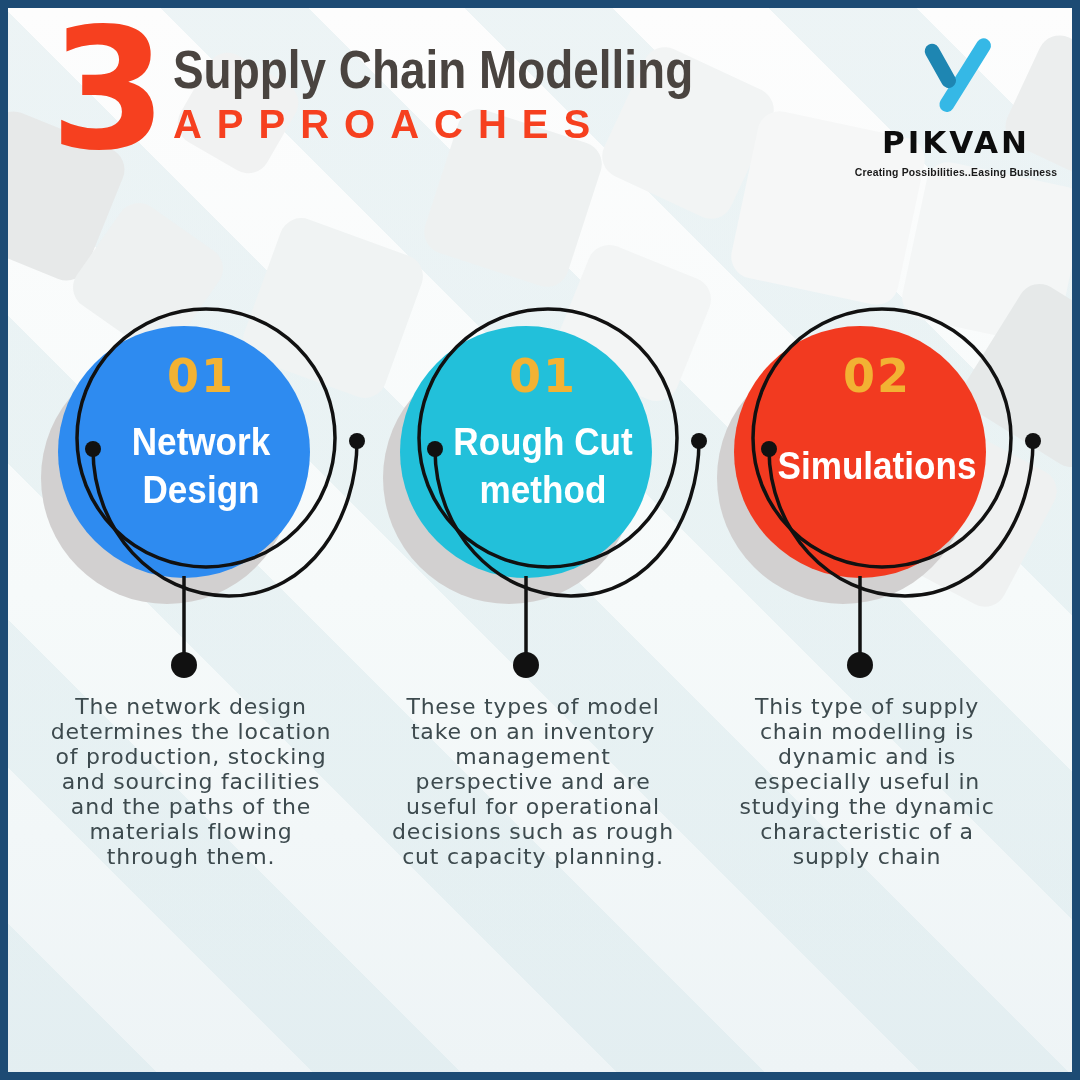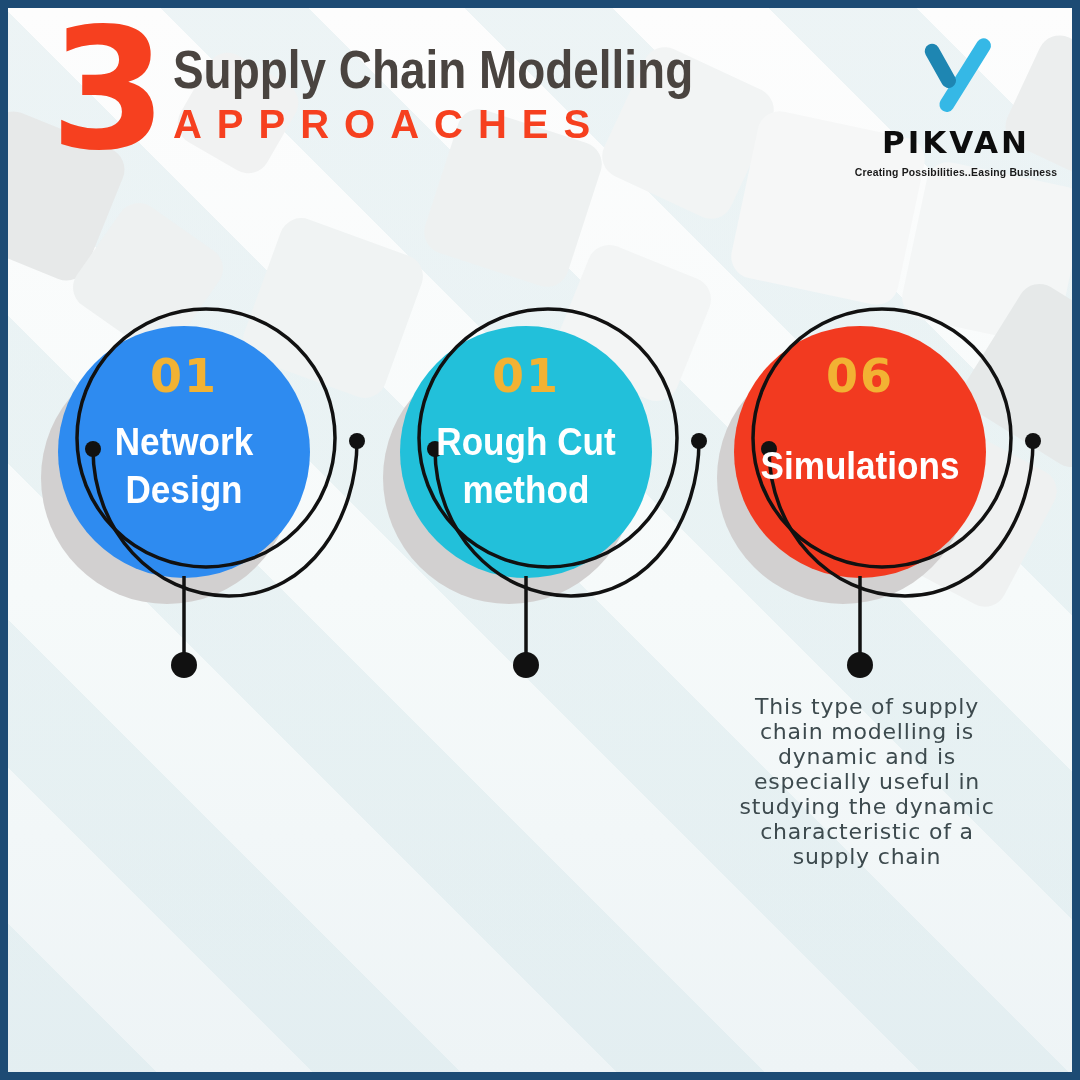--- a/index.html
+++ b/index.html
@@ -45,21 +45,21 @@
   }
   .logo-tagline{
     font-size:10.4px;font-weight:700;color:#1a1a1a;letter-spacing:0.2px;
     margin-top:7px;white-space:nowrap;
   }
   
   .items{position:absolute;left:0;top:290px;width:1080px;height:700px;z-index:2;}
   .item{position:absolute;top:0;width:340px;}
   .item svg{overflow:visible;display:block;}
   .main-circle{fill:var(--circle);}
-  .circle-text{position:absolute;left:0;top:0;width:326px;height:280px;pointer-events:none;}
+  .circle-text{position:absolute;left:17px;top:0;width:326px;height:280px;pointer-events:none;}
   .num{
     position:absolute;top:55px;left:0;width:326px;text-align:center;
     font-size:46px;line-height:1;font-weight:800;color:#f2b233;
     font-family:"DejaVu Sans", sans-serif;letter-spacing:2px;
   }
   .label{
     position:absolute;top:104px;left:0;width:326px;height:128px;
     display:flex;align-items:center;justify-content:center;
     font-size:39px;line-height:48px;font-weight:700;color:#ffffff;
     text-align:center;white-space:pre-line;
@@ -125,53 +125,67 @@
         <circle cx="72" cy="151" r="8" fill="#111"></circle>
         <circle cx="336" cy="143" r="8" fill="#111"></circle>
         <line x1="163" y1="278" x2="163" y2="367" stroke="#111" stroke-width="3.5"></line>
         <circle cx="163" cy="367" r="13" fill="#111"></circle>
       </svg>
       <div class="circle-text">
         <div class="num">01</div>
         <div class="label">Network
 Design</div>
       </div>
+      <div class="desc">The network design
+determines the location
+of production, stocking
+and sourcing facilities
+and the paths of the
+materials flowing
+through them.</div>
     </div>
 
     <div class="item item-1" style="--circle: #22C0DA;">
       <svg width="340" height="400" viewBox="0 0 340 400">
         <circle cx="146" cy="180" r="126" fill="#d2d0d0"></circle>
         <circle class="main-circle" cx="163" cy="154" r="126"></circle>
         <circle cx="185" cy="140" r="129" fill="none" stroke="#111" stroke-width="3.5"></circle>
         <path d="M 72 151 C 72 232, 132 298, 208 298 C 290 298, 336 218, 336 143" fill="none" stroke="#111" stroke-width="3.5"></path>
         <circle cx="72" cy="151" r="8" fill="#111"></circle>
         <circle cx="336" cy="143" r="8" fill="#111"></circle>
         <line x1="163" y1="278" x2="163" y2="367" stroke="#111" stroke-width="3.5"></line>
         <circle cx="163" cy="367" r="13" fill="#111"></circle>
       </svg>
       <div class="circle-text">
         <div class="num">01</div>
         <div class="label">Rough Cut
 method</div>
       </div>
+      <div class="desc">These types of model
+take on an inventory
+management
+perspective and are
+useful for operational
+decisions such as rough
+cut capacity planning.</div>
     </div>
 
     <div class="item item-2" style="--circle: #F23A20;">
       <svg width="340" height="400" viewBox="0 0 340 400">
         <circle cx="146" cy="180" r="126" fill="#d2d0d0"></circle>
         <circle class="main-circle" cx="163" cy="154" r="126"></circle>
         <circle cx="185" cy="140" r="129" fill="none" stroke="#111" stroke-width="3.5"></circle>
         <path d="M 72 151 C 72 232, 132 298, 208 298 C 290 298, 336 218, 336 143" fill="none" stroke="#111" stroke-width="3.5"></path>
         <circle cx="72" cy="151" r="8" fill="#111"></circle>
         <circle cx="336" cy="143" r="8" fill="#111"></circle>
         <line x1="163" y1="278" x2="163" y2="367" stroke="#111" stroke-width="3.5"></line>
         <circle cx="163" cy="367" r="13" fill="#111"></circle>
       </svg>
       <div class="circle-text">
-        <div class="num">06</div>
+        <div class="num">02</div>
         <div class="label">Simulations</div>
       </div>
       <div class="desc">This type of supply
 chain modelling is
 dynamic and is
 especially useful in
 studying the dynamic
 characteristic of a
 supply chain</div>
     </div>

